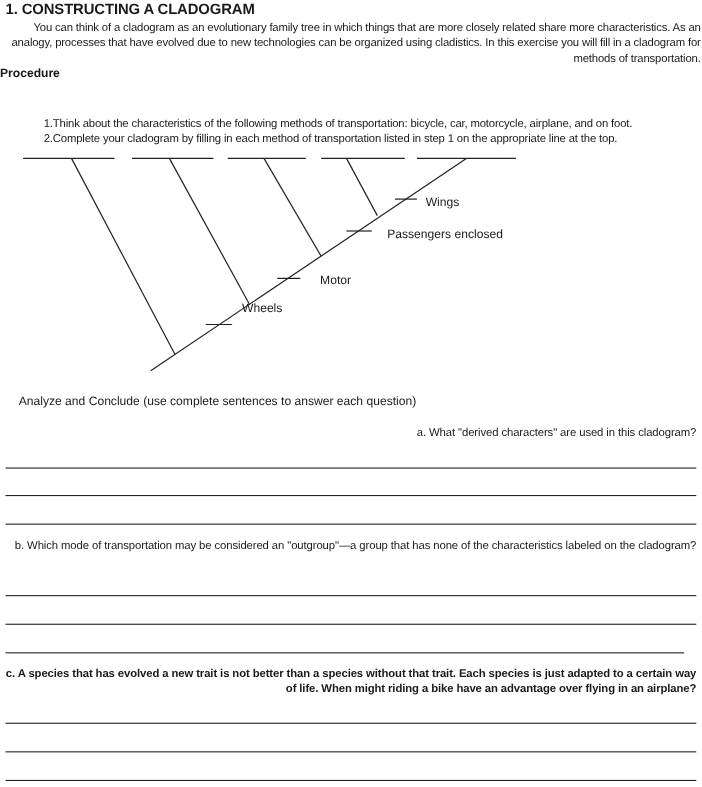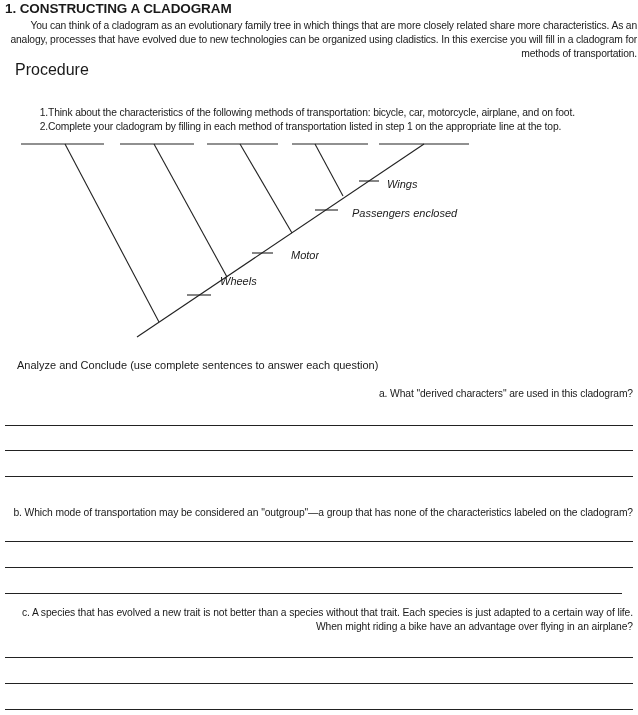--- a/index.html
+++ b/index.html
@@ -1,27 +1,27 @@
 <!DOCTYPE html>
 <html><head>
 <meta charset="utf-8">
 <style>
   html, body { margin: 0; padding: 0; background: #ffffff; }
   body { width: 638px; height: 715px; position: relative; overflow: hidden;
          font-family: "Liberation Sans", "DejaVu Sans", sans-serif; color: #1a1a1a; }
   .abs { position: absolute; white-space: nowrap; text-align: right; }
   .title { left: 5px; top: 1px; font-size: 13.5px; font-weight: bold; letter-spacing: -0.1px; }
   .intro { left: 5px; top: 19px; width: 632px; font-size: 10.3px; line-height: 14px; white-space: normal; letter-spacing: -0.15px; }
-  .proc { left: 15px; top: 61px; font-size: 16px; font-weight: normal; }
+  .proc { left: 0; top: 61px; font-size: 11px; font-weight: bold; }
   .step { font-size: 10.3px; letter-spacing: -0.15px; margin-top: 20px; }
   .step .num { display: inline-block; width: 22px; }
   .step1 { left: 26px; top: 87px; }
   .step2 { left: 26px; top: 101px; }
   svg.clado { position: absolute; left: 0; top: 0; }
-  .trait { font-size: 11px; font-style: italic; }
+  .trait { font-size: 11px; }
   .hdr { left: 5px; top: 359px; font-size: 11px; font-weight: normal; margin-left: 12px; }
   .q { left: 5px; font-size: 10.3px; letter-spacing: -0.1px; white-space: normal; width: 628px; line-height: 14px; }
   .ans { position: absolute; height: 0; border-top: 1px solid #222; }
 </style>
 </head>
 <body>
 
 <div class="abs title">1. CONSTRUCTING A CLADOGRAM</div>
 <div class="abs intro">You can think of a cladogram as an evolutionary family tree in which things that are more closely related share more characteristics. As an analogy, processes that have evolved due to new technologies can be organized using cladistics. In this exercise you will fill in a cladogram for methods of transportation.</div>
 <div class="abs proc">Procedure</div>
@@ -60,21 +60,21 @@
 <div class="abs trait" style="left:352px; top:207px;">Passengers enclosed</div>
 <div class="abs trait" style="left:387px; top:178px;">Wings</div>
 
 <div class="abs hdr">Analyze and Conclude (use complete sentences to answer each question)</div>
 
 <div class="abs q" style="top:387px;">a. What "derived characters" are used in this cladogram?</div>
 <div class="ans" style="left:5px; width:628px; top:425px;"></div>
 <div class="ans" style="left:5px; width:628px; top:450px;"></div>
 <div class="ans" style="left:5px; width:628px; top:476px;"></div>
 
-<div class="abs q" style="top:490px;margin-top:16px;">b. Which mode of transportation may be considered an "outgroup"—a group that has none of the characteristics labeled on the cladogram?</div>
+<div class="abs q" style="top:490px;">b. Which mode of transportation may be considered an "outgroup"—a group that has none of the characteristics labeled on the cladogram?</div>
 <div class="ans" style="left:5px; width:628px; top:541px;"></div>
 <div class="ans" style="left:5px; width:628px; top:567px;"></div>
 <div class="ans" style="left:5px; width:617px; top:593px;"></div>
 
-<div class="abs q" style="top:606px;">c. A species that has evolved a new trait is not better than a species without that trait. Each species is just adapted to a certain way of life. When might riding a bike have an advantage over flying in an airplane?</div>
+<div class="abs q" style="top:606px;font-weight:bold;">c. A species that has evolved a new trait is not better than a species without that trait. Each species is just adapted to a certain way of life. When might riding a bike have an advantage over flying in an airplane?</div>
 <div class="ans" style="left:5px; width:628px; top:657px;"></div>
 <div class="ans" style="left:5px; width:628px; top:683px;"></div>
 <div class="ans" style="left:5px; width:628px; top:709px;"></div>
 
 </body></html>

